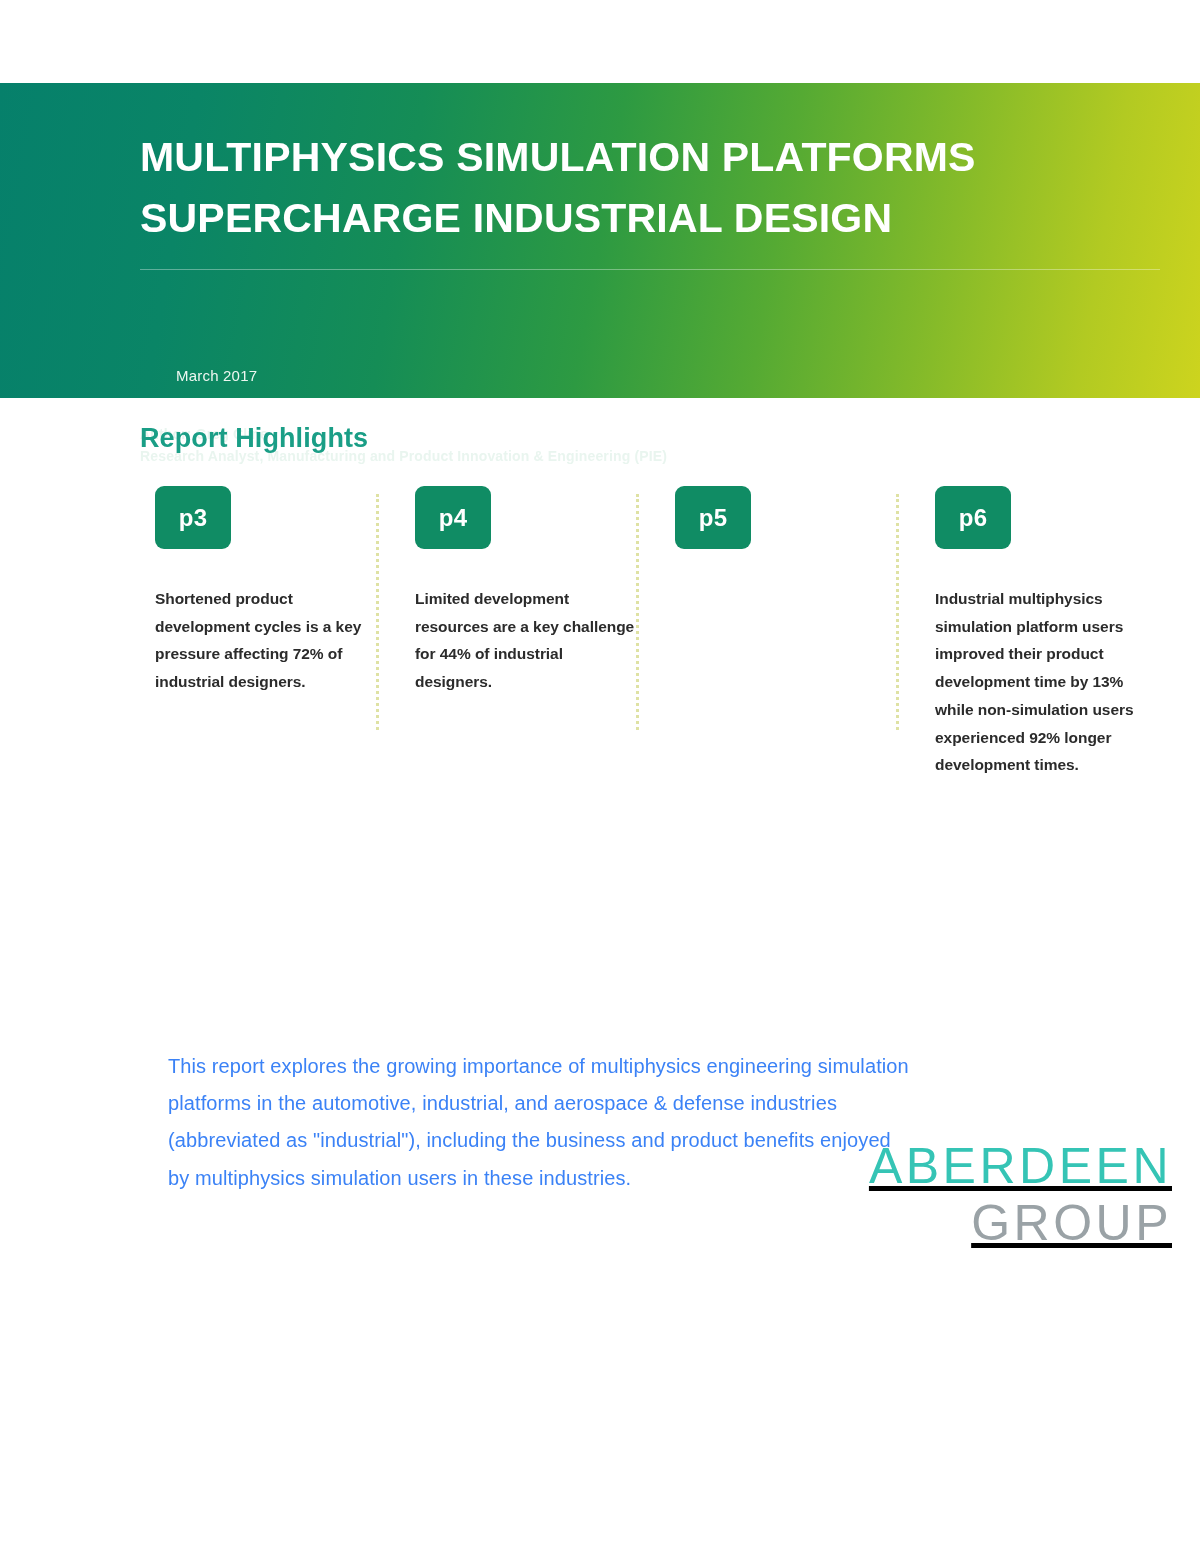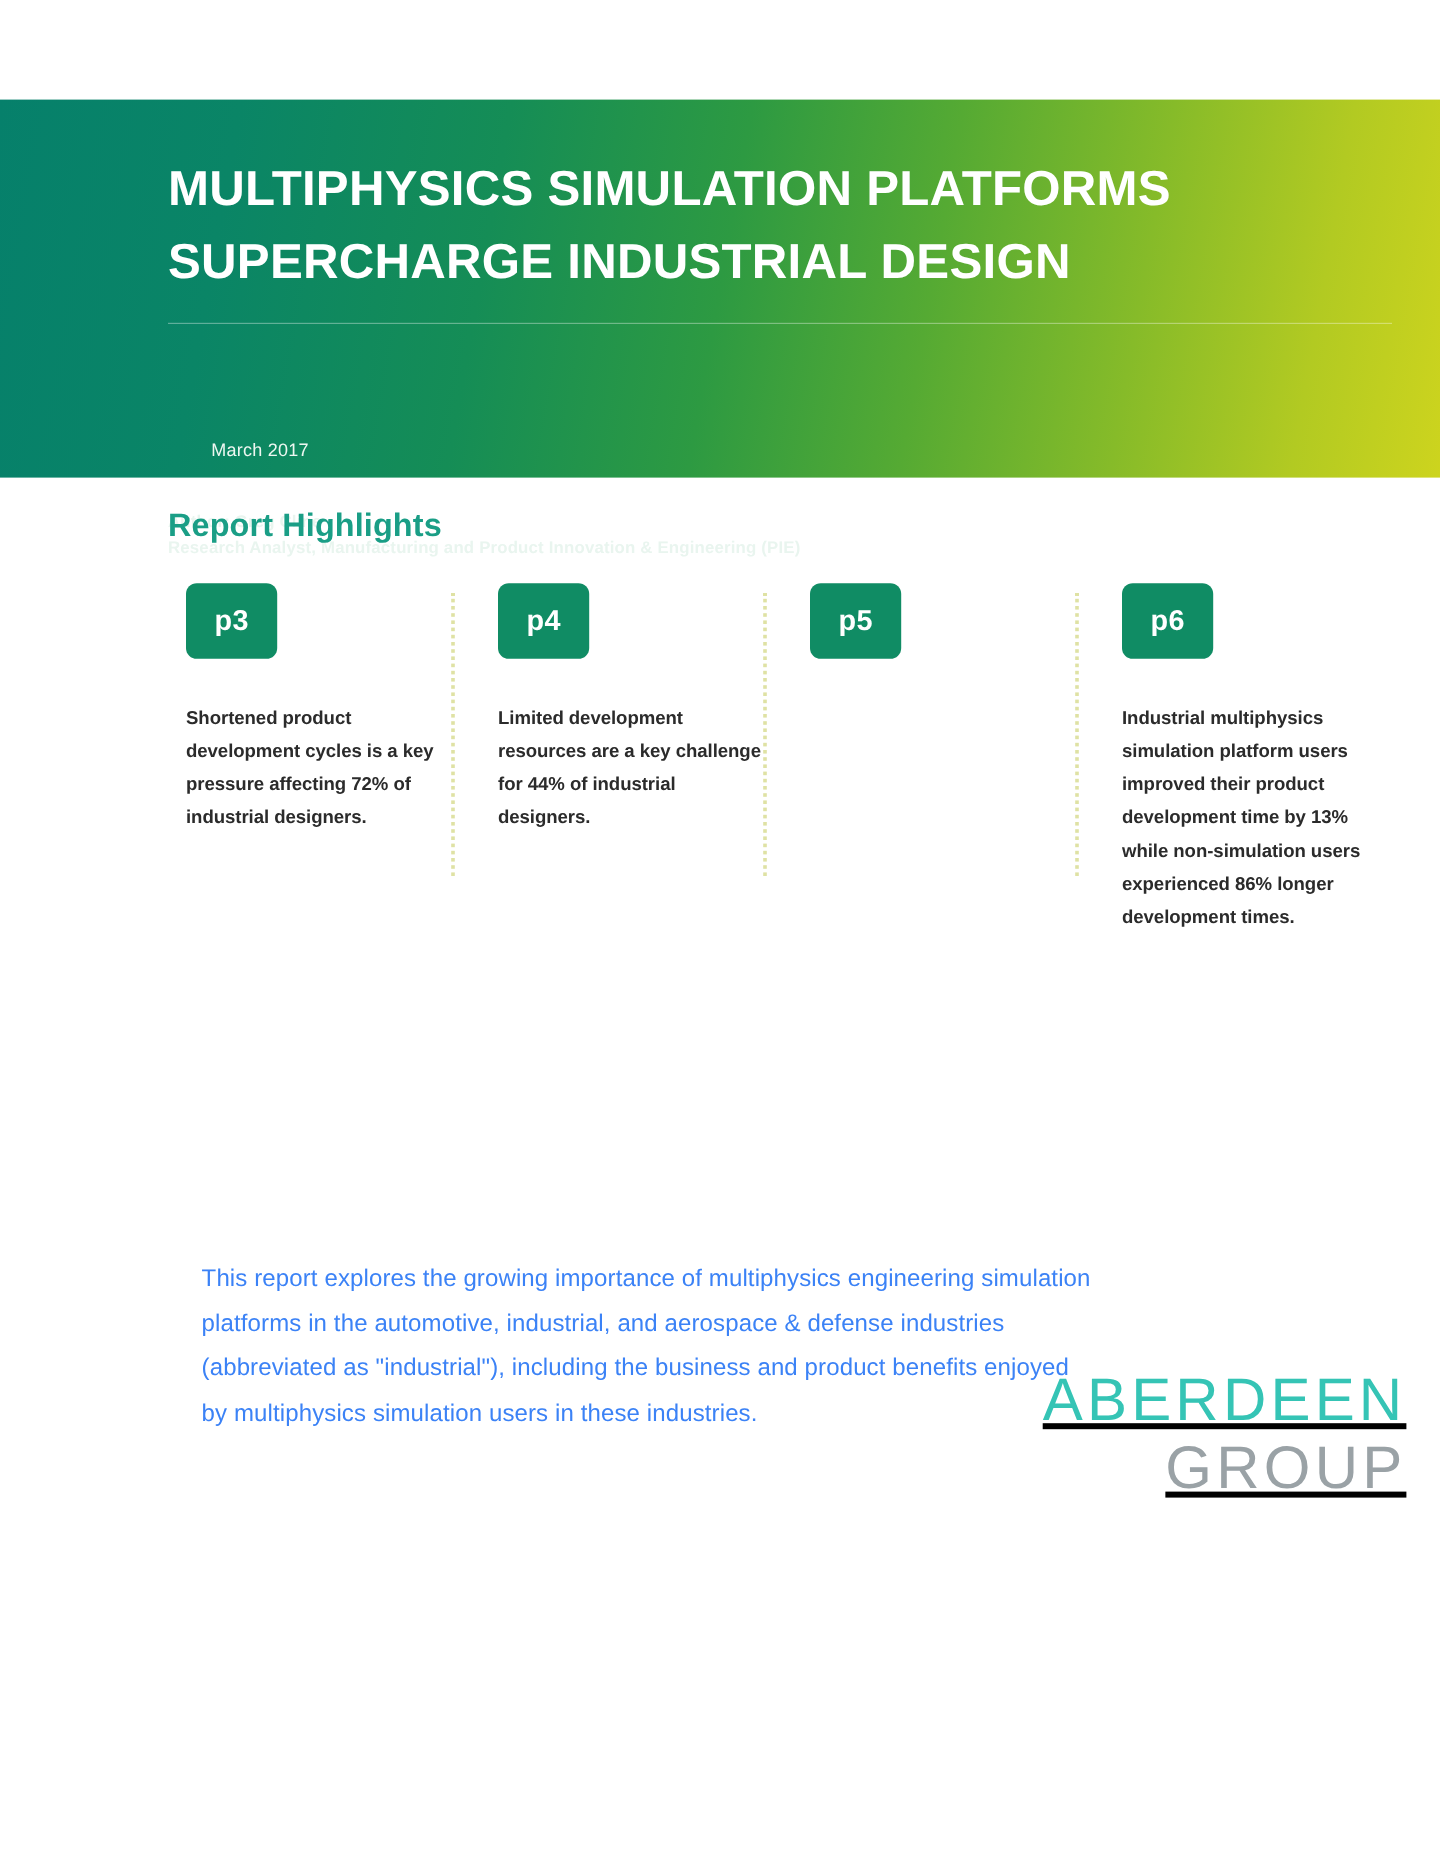--- a/index.html
+++ b/index.html
@@ -224,21 +224,21 @@
       <div class="col-divider"></div>
     </div>
 
     <div class="hl-col">
       <div class="hl-badge">p5</div>
       <div class="col-divider"></div>
     </div>
 
     <div class="hl-col">
       <div class="hl-badge">p6</div>
-      <div class="hl-text">Industrial multiphysics simulation platform users improved their product development time by 13% while non-simulation users experienced 86% longer development times.</div>
+      <div class="hl-text">Industrial multiphysics simulation platform users improved their product development time by 13% while non-simulation users experienced 92% longer development times.</div>
 
     </div>
 
   </div>
 
   <div class="abstract">This report explores the growing importance of multiphysics engineering simulation platforms in the automotive, industrial, and aerospace &amp; defense industries (abbreviated as "industrial"), including the business and product benefits enjoyed by multiphysics simulation users in these industries.</div>
 
   <div class="logo">
     <div class="logo-aberdeen">ABERDEEN</div>
     <div class="logo-group">GROUP</div>

